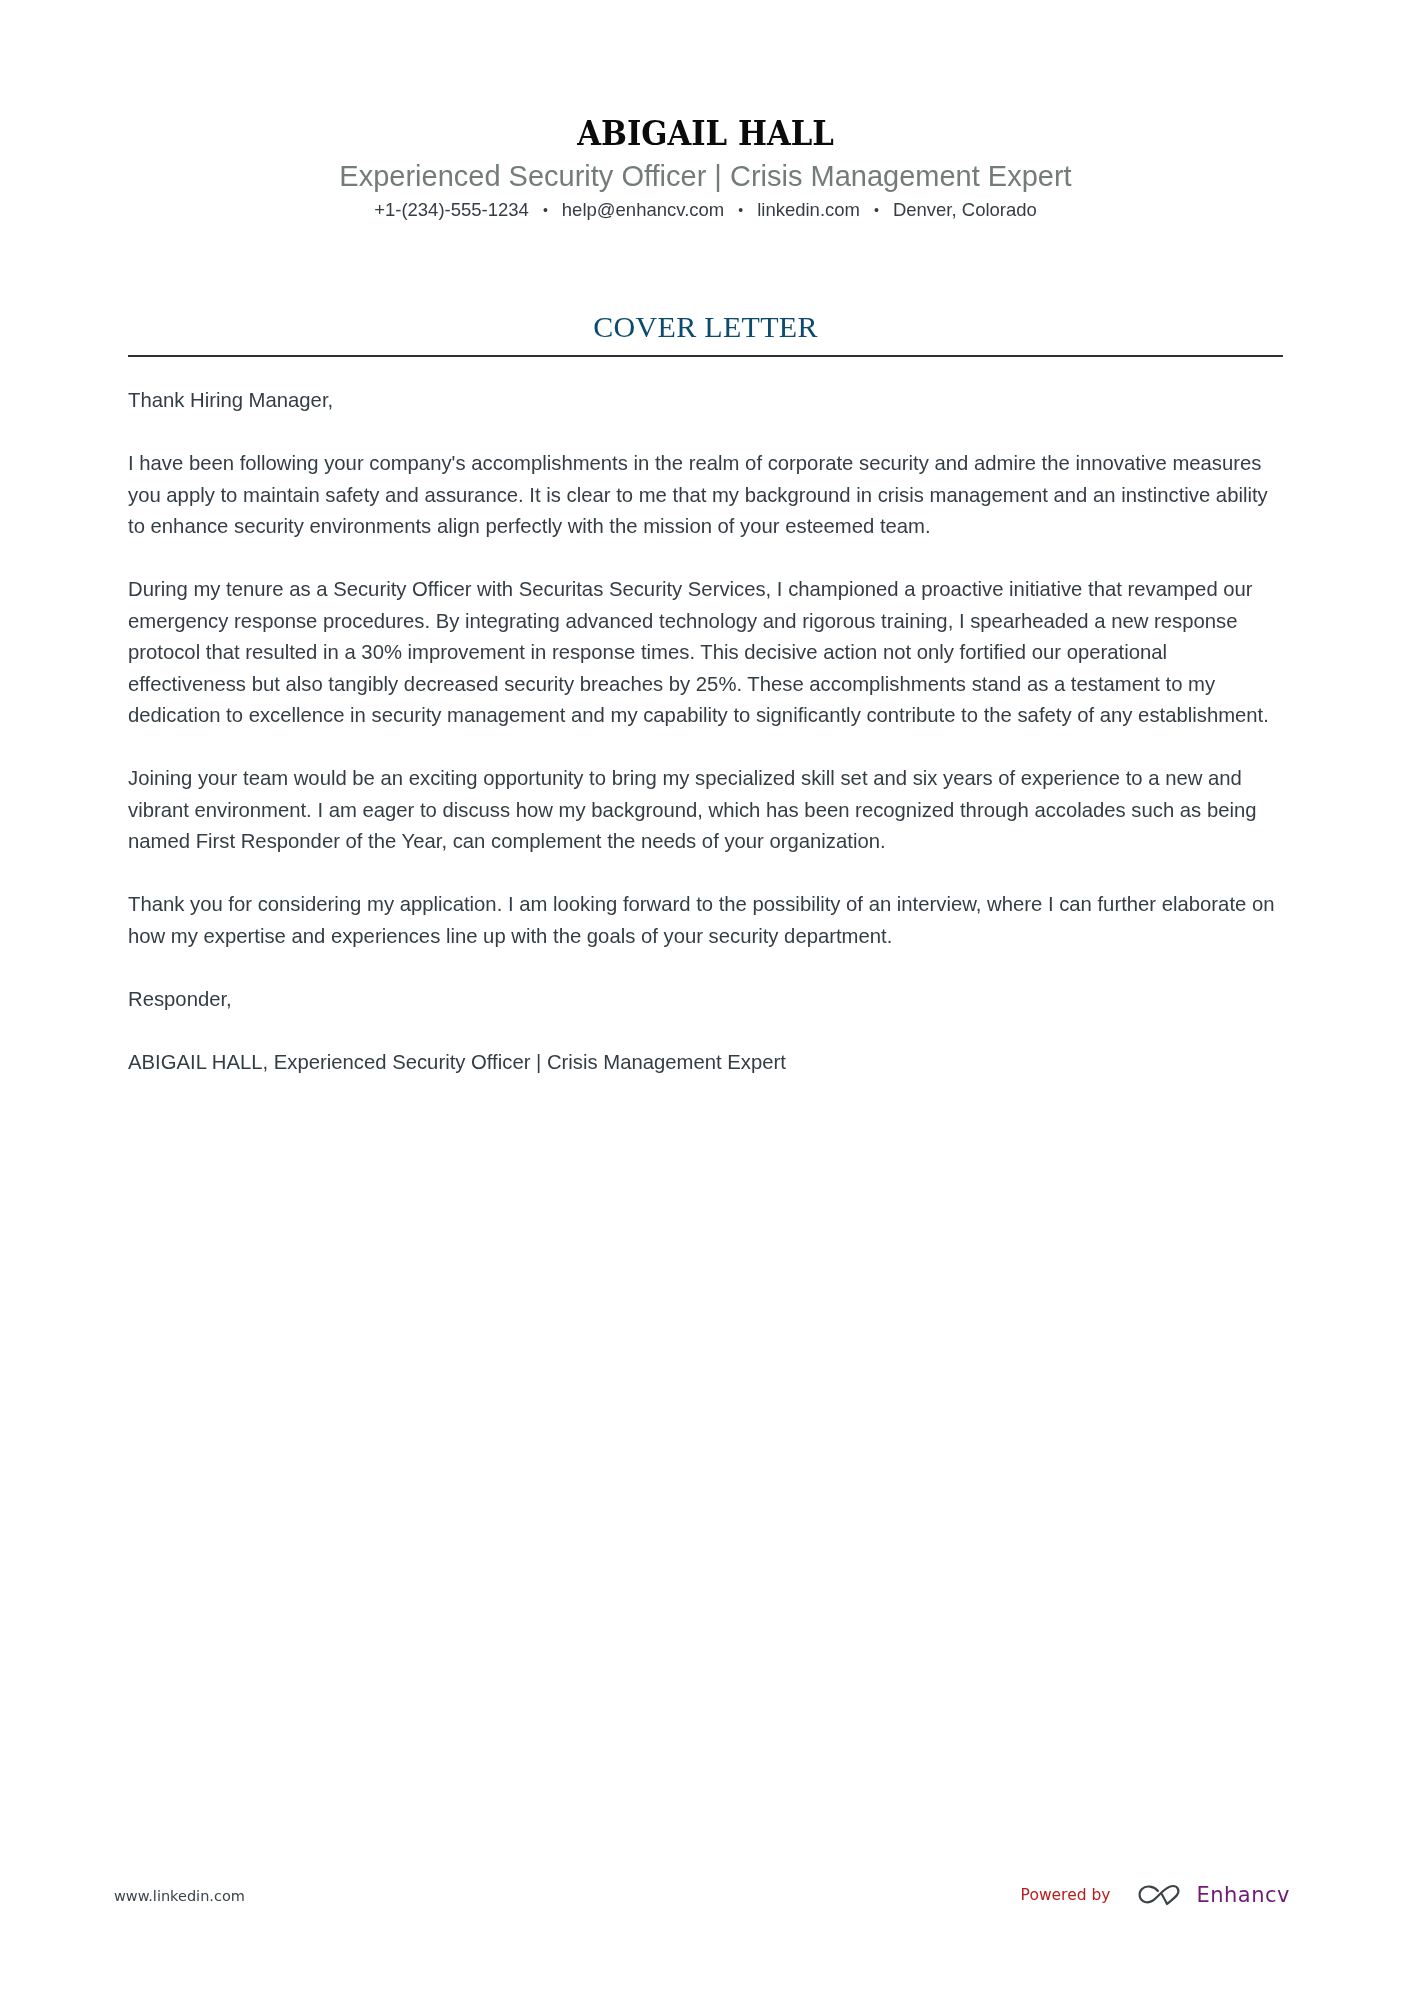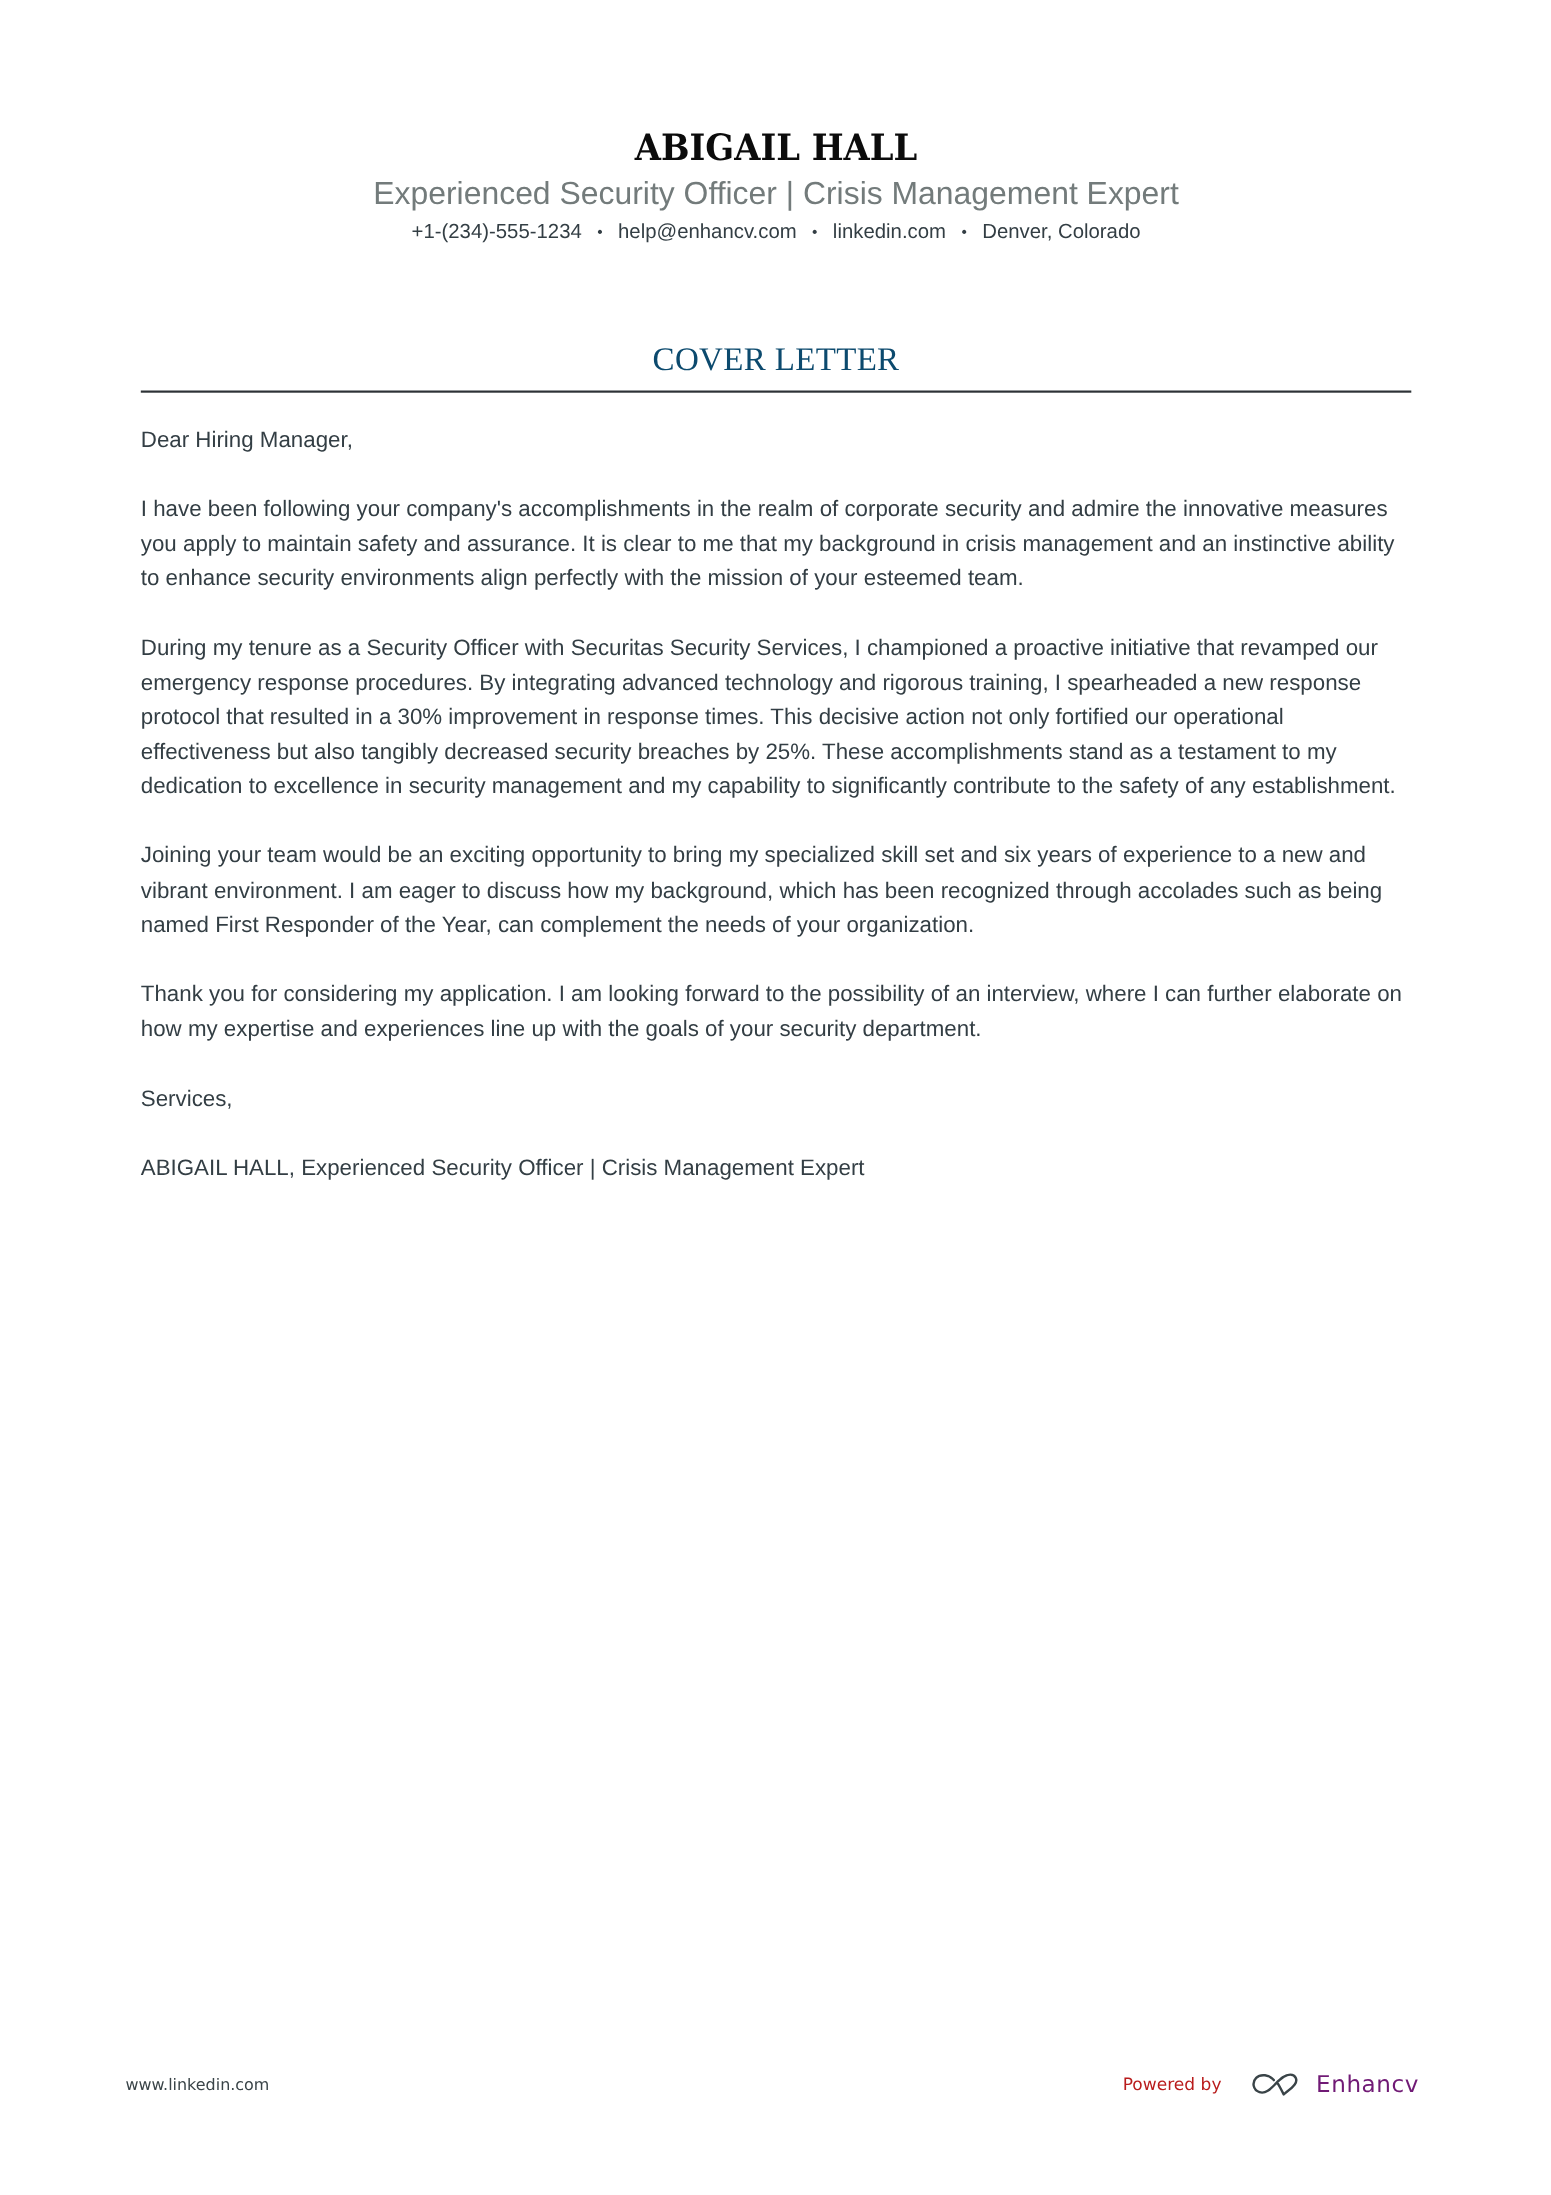--- a/index.html
+++ b/index.html
@@ -138,26 +138,26 @@
     <div class="subtitle">Experienced Security Officer | Crisis Management Expert</div>
     <div class="contacts">
       <span>+1-(234)-555-1234</span><span class="sep">•</span><span>help@enhancv.com</span><span class="sep">•</span><span>linkedin.com</span><span class="sep">•</span><span>Denver, Colorado</span>
     </div>
   </div>
 
   <div class="section-title">COVER LETTER</div>
   <div class="rule"></div>
 
   <div class="body">
-    <p>Dear Hiring Manager,</p>
+    <p>Thank Hiring Manager,</p>
     <p>I have been following your company's accomplishments in the realm of corporate security and admire the innovative measures you apply to maintain safety and assurance. It is clear to me that my background in crisis management and an instinctive ability to enhance security environments align perfectly with the mission of your esteemed team.</p>
     <p>During my tenure as a Security Officer with Securitas Security Services, I championed a proactive initiative that revamped our emergency response procedures. By integrating advanced technology and rigorous training, I spearheaded a new response protocol that resulted in a 30% improvement in response times. This decisive action not only fortified our operational effectiveness but also tangibly decreased security breaches by 25%. These accomplishments stand as a testament to my dedication to excellence in security management and my capability to significantly contribute to the safety of any establishment.</p>
     <p>Joining your team would be an exciting opportunity to bring my specialized skill set and six years of experience to a new and vibrant environment. I am eager to discuss how my background, which has been recognized through accolades such as being named First Responder of the Year, can complement the needs of your organization.</p>
     <p>Thank you for considering my application. I am looking forward to the possibility of an interview, where I can further elaborate on how my expertise and experiences line up with the goals of your security department.</p>
-    <p>Services,</p>
+    <p>Responder,</p>
     <p>ABIGAIL HALL, Experienced Security Officer | Crisis Management Expert</p>
   </div>
 
   <div class="footer-left">www.linkedin.com</div>
 
   <div class="footer-right">
     <span class="powered">Powered by</span>
     <span class="logo-icon">
       <svg width="48" height="24" viewBox="0 0 48 24" fill="none" stroke="#3a4448" stroke-width="2.2" stroke-linecap="round" stroke-linejoin="round">
         <path d="M22 8 C18 3, 10 2, 6 6 C2 10, 3 17, 9 19 C15 21, 20 15, 24 11 C28 7, 32 3, 37 3 C42 3, 44 8, 41 12 C38 16, 33 19, 31 21 C29 17, 27 13, 25 10"></path>

